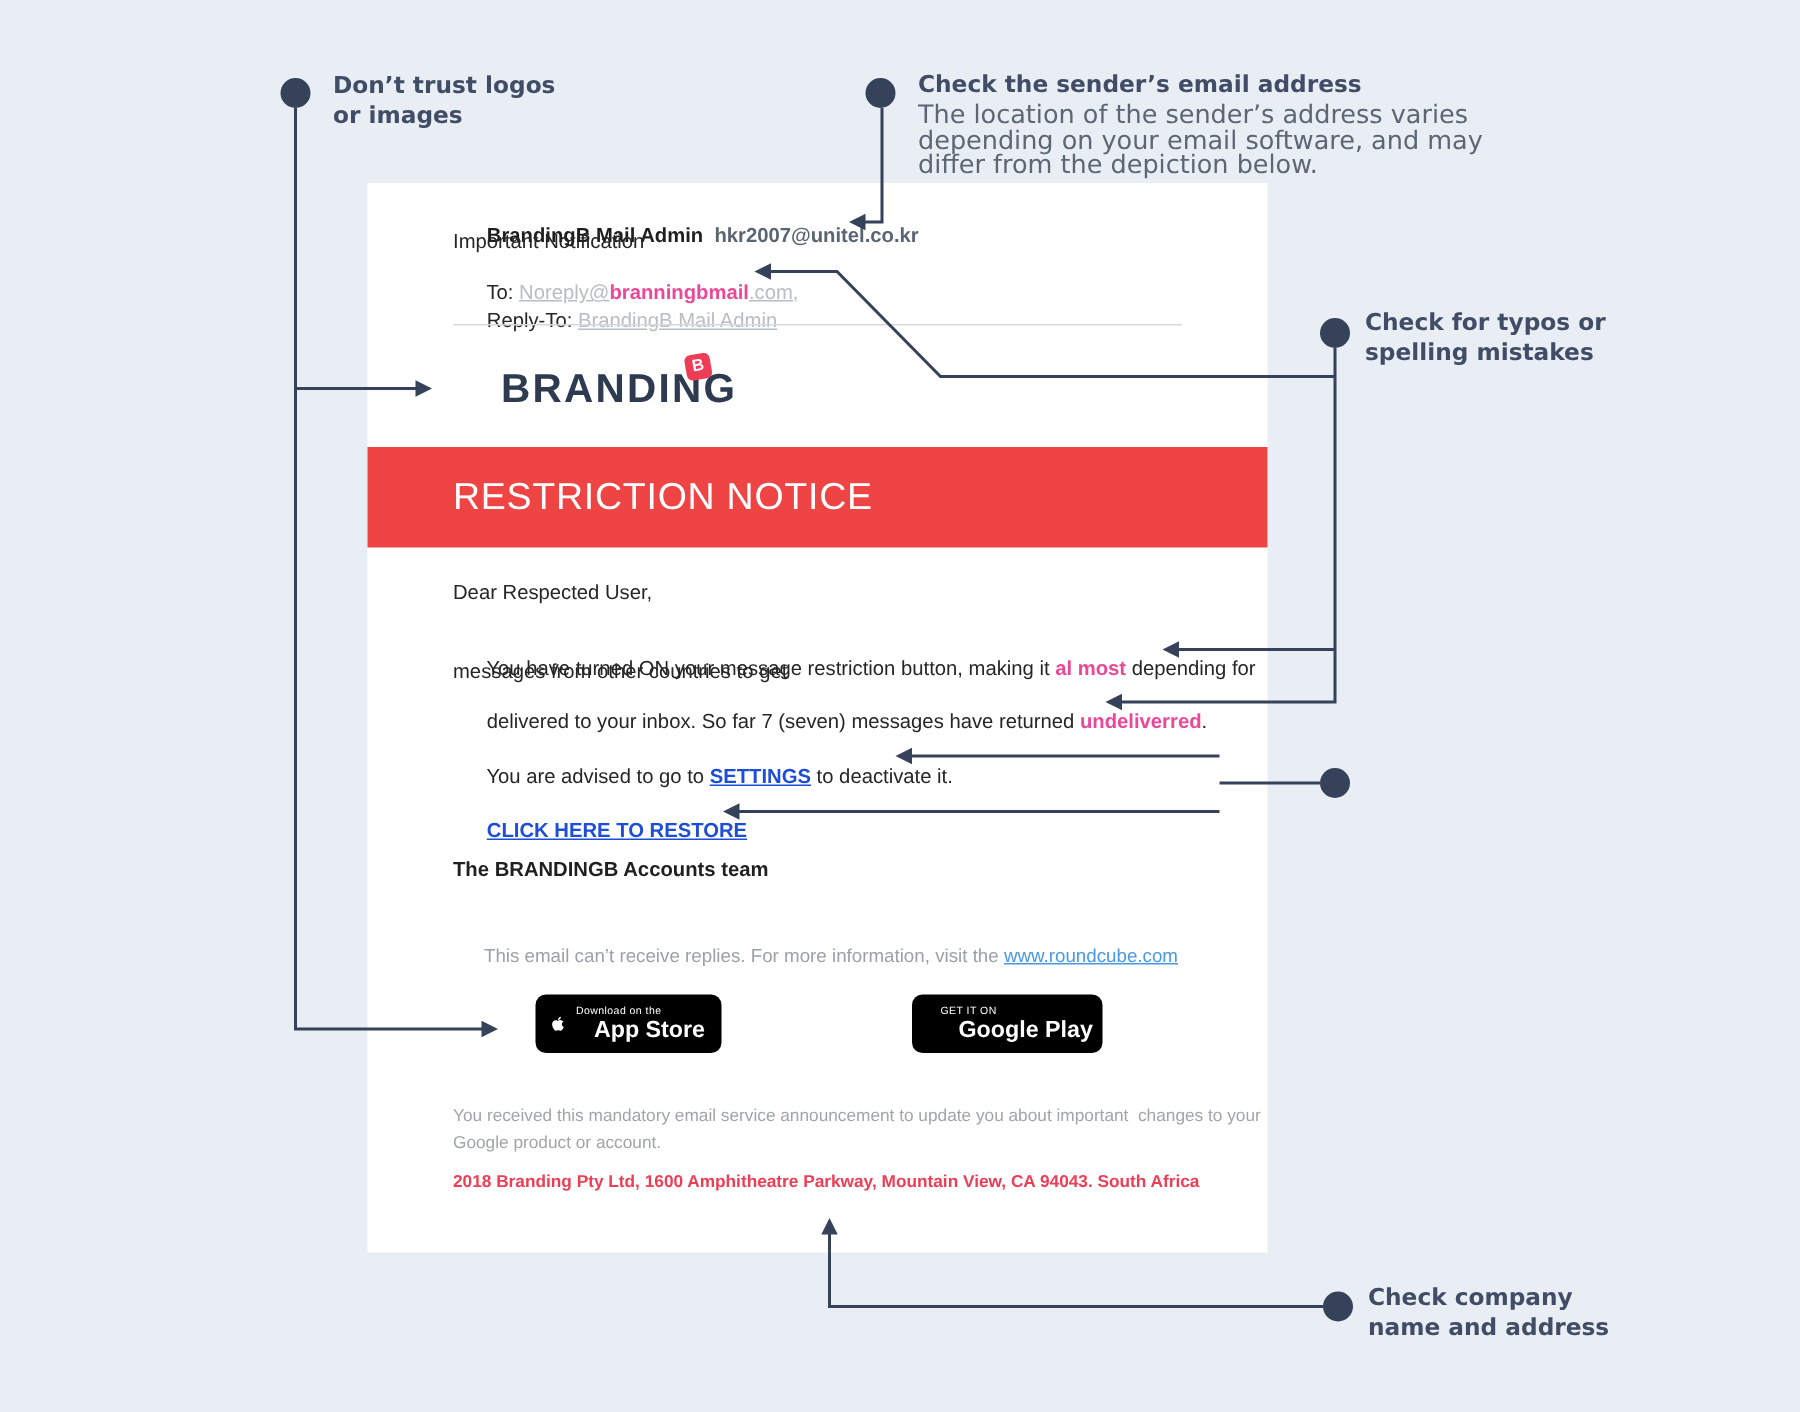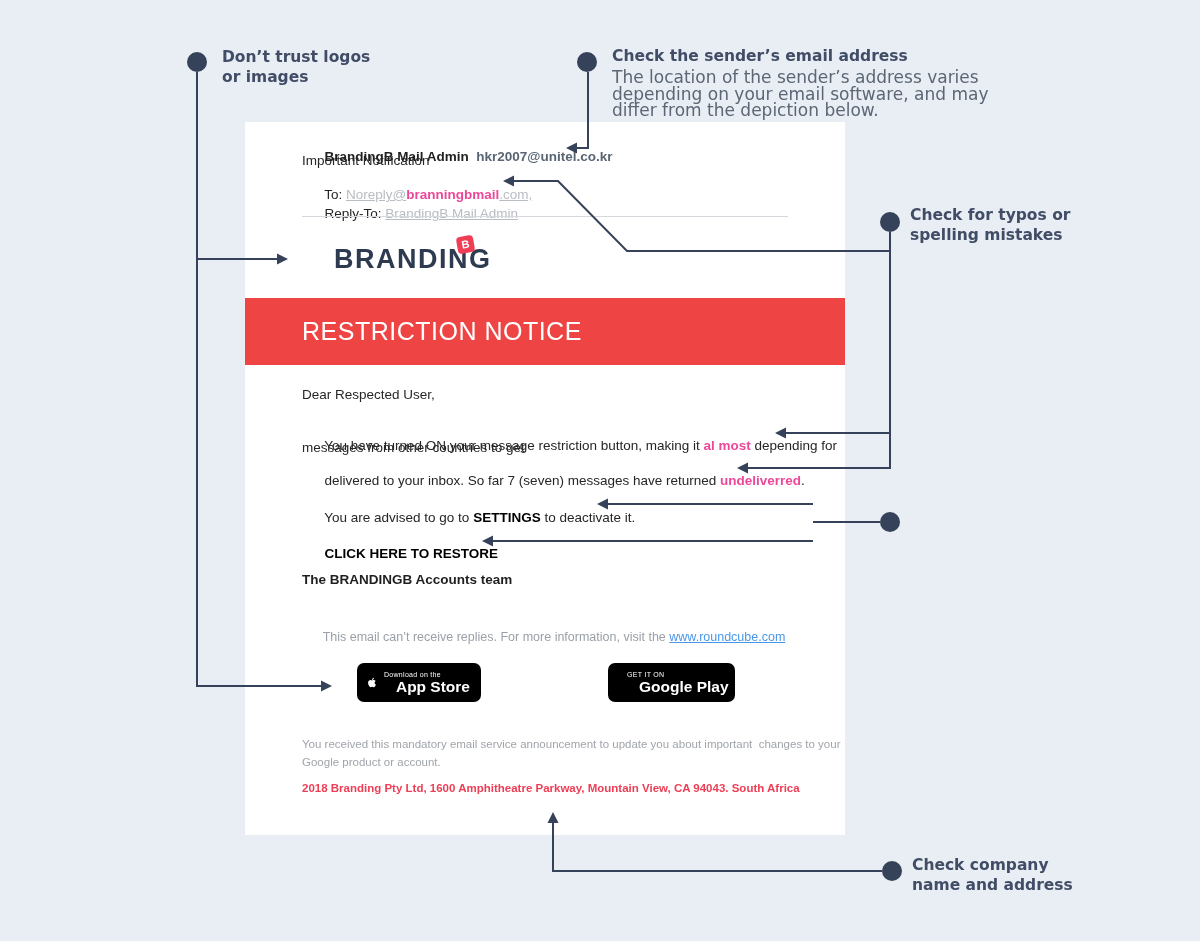--- a/index.html
+++ b/index.html
@@ -26,21 +26,21 @@
   .sender-addr { font-weight:bold; color:#5a6573; }
   .red-b { color:#ec4899; font-weight:bold; }
   .divider { position:absolute; left:57px; top:94px; width:486px; height:1px; background:#d5d9dd; }
 
   .logo-word { position:absolute; left:57px; top:122px; font-size:27px; font-weight:bold; letter-spacing:1.5px; color:#2d3a50;margin-left:32px; }
   .logo-badge { position:absolute; left:212px; top:114px; width:17px; height:17px; background:#ee3e56; border-radius:4px; transform:rotate(-10deg); color:#ffffff; font-size:11px; font-weight:bold; text-align:center; line-height:17px; }
 
   .banner { position:absolute; left:0; top:176px; width:600px; height:67px; background:#ef4444; }
   .banner-text { position:absolute; left:57px; top:19px; color:#ffffff; font-size:25px; letter-spacing:0.5px; font-weight:normal; white-space:pre; }
 
-  .link-b { color:#000000; font-weight:bold; cursor:pointer; }
+  .link-b { color:#1d4ed8; font-weight:bold; text-decoration:underline; cursor:pointer; }
   .link-r { color:#4a97e8; text-decoration:underline; cursor:pointer; }
   .sig { font-weight:bold; color:#1f1f1f; }
   .note-gray { color:#9aa1a9; }
   .legal { color:#a0a5ab; font-size:11.5px; line-height:18.5px; }
   .addr-red { color:#ee3e56; font-weight:bold; font-size:11.5px; }
 
   
   .store-badge { position:absolute; top:541px; height:39px; background:#000000; border-radius:7px; display:flex; align-items:center; padding:0 11px; cursor:pointer; }
   .store-badge .txt { display:flex; flex-direction:column; justify-content:center; margin-left:8px; color:#ffffff; }
   .store-badge .small { font-size:7px; letter-spacing:0.3px; white-space:pre; }

